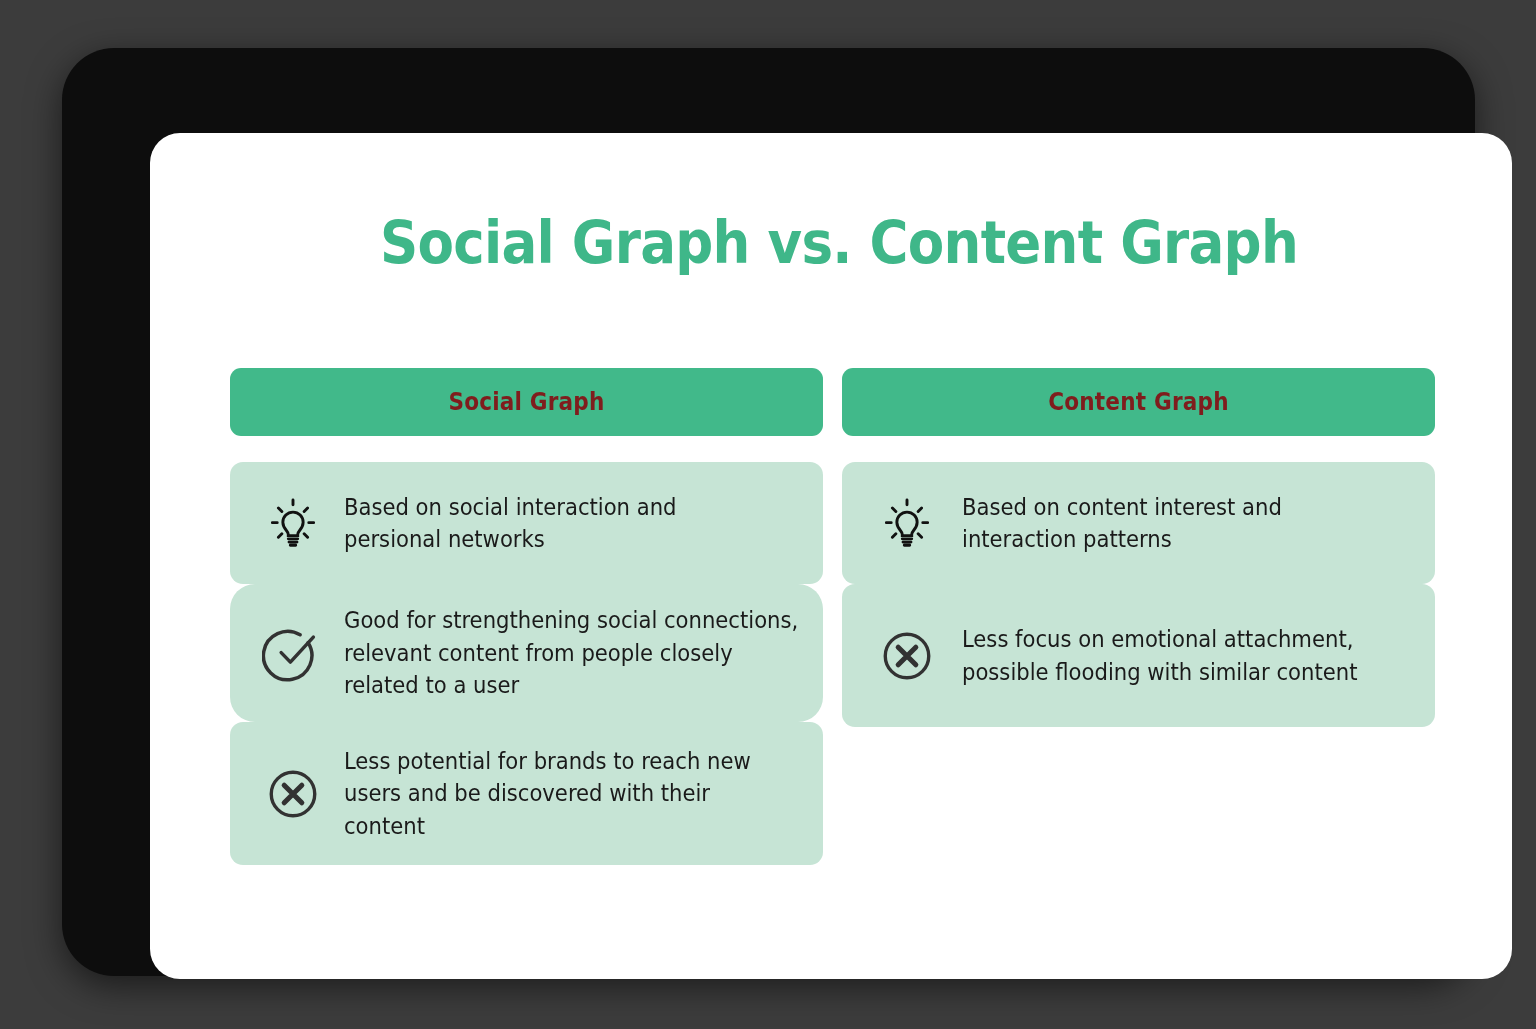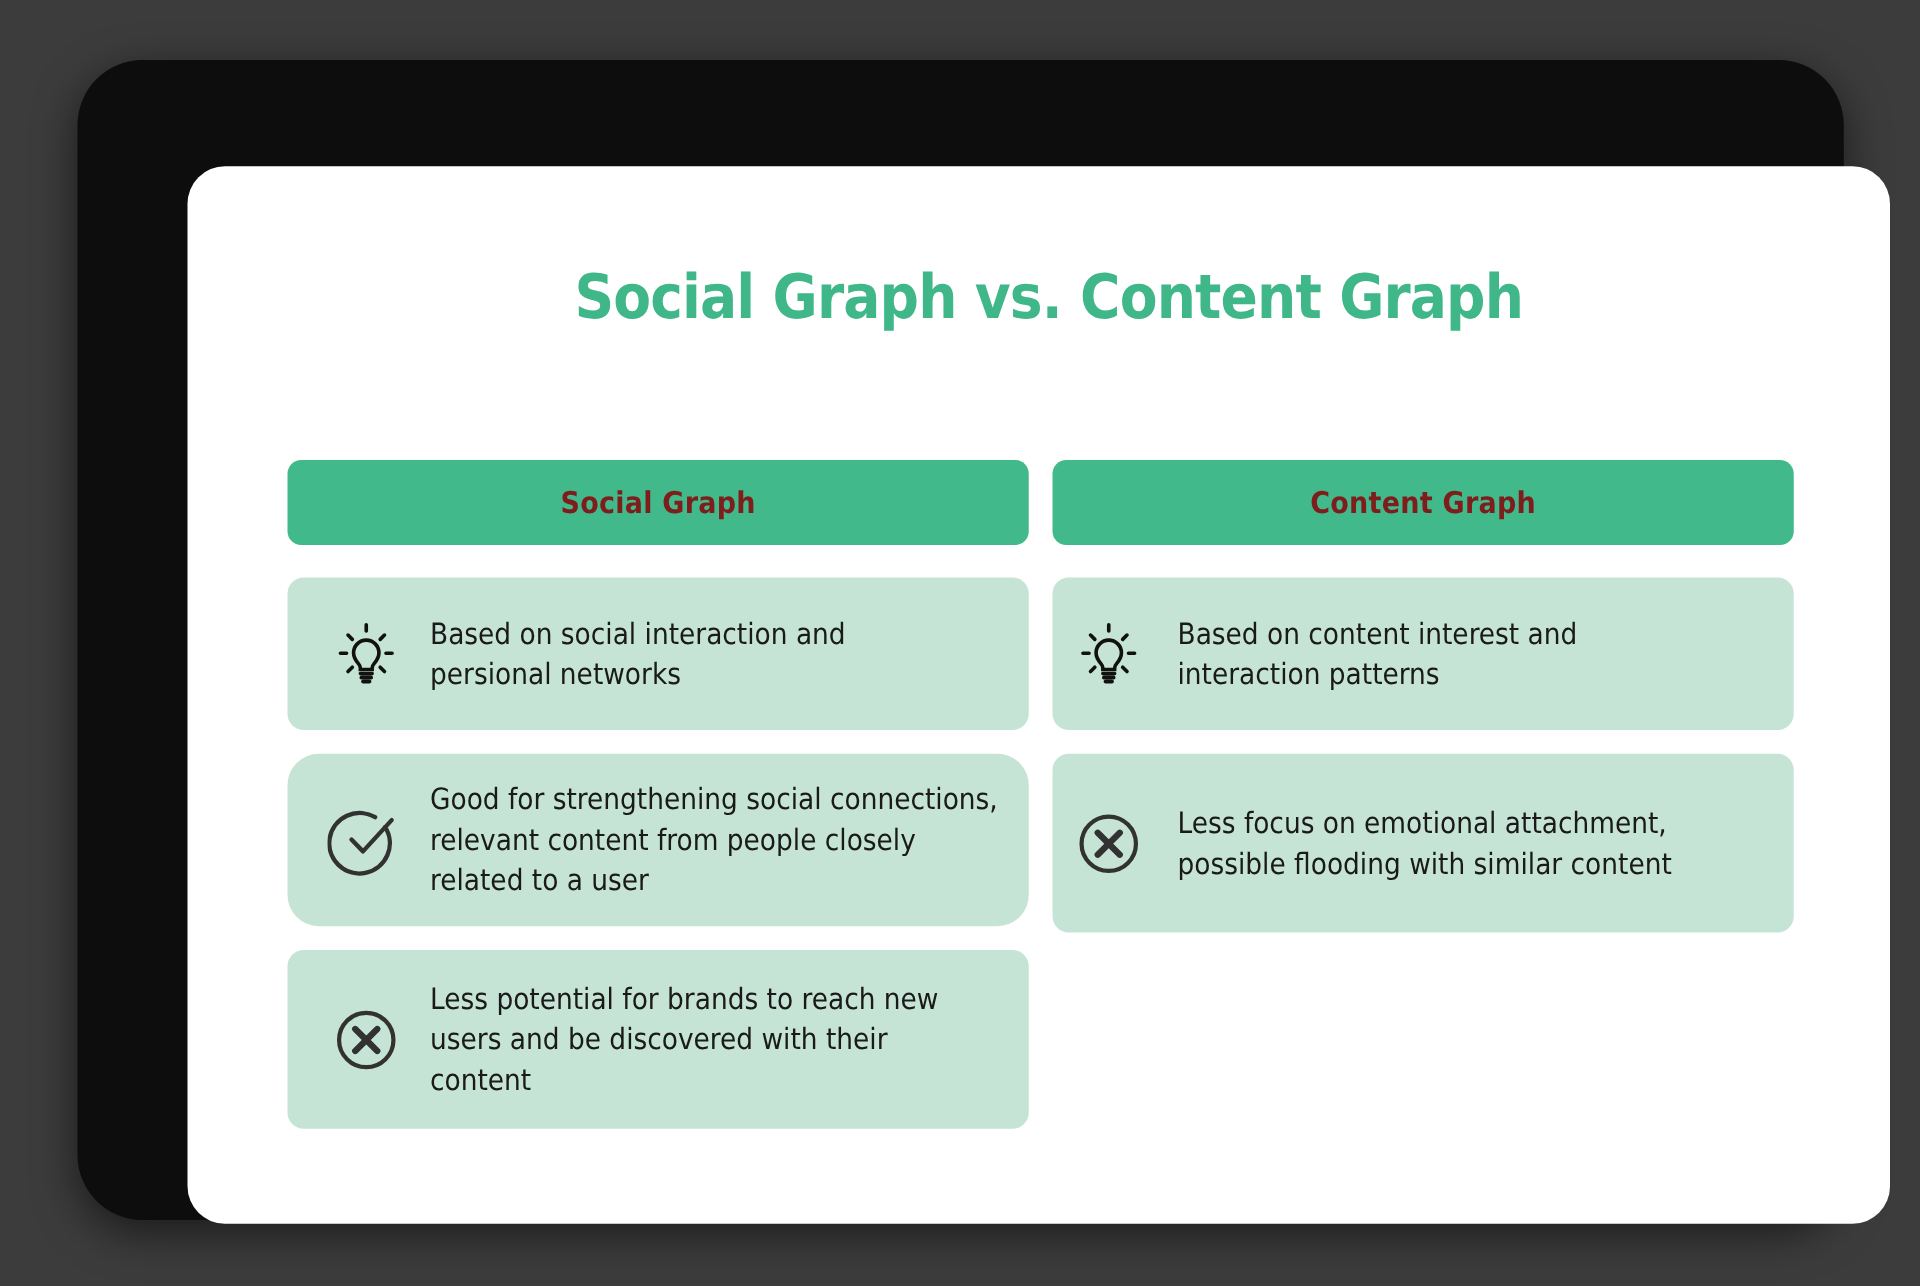--- a/index.html
+++ b/index.html
@@ -40,21 +40,21 @@
     overflow: hidden;
   }
 
   
   #page-title {
     position: absolute;
     left: 0;
     top: 80px;
     width: 100%;
     text-align: center;
-    font-size: 49px;
+    font-size: 59px;
     line-height: 1.0;
     font-weight: 700;
     letter-spacing: -0.7px;
     color: #3fb789;
     font-family: "DejaVu Sans", sans-serif;
     font-stretch: condensed;
     padding-left: 16px;
   }
 
   
@@ -89,21 +89,20 @@
     font-stretch: condensed;
     margin-bottom: 26px;
   }
 
   .feature-card {
     background: #c6e4d5;
     border-radius: 13px;
     display: flex;
     align-items: center;
     padding: 0 22px 0 30px;
-    margin-bottom: 19px;
   }
 
   .feature-card.row-1 { height: 122px; }
   .feature-card.row-2 { height: 138px; border-radius: 25px; }
   .feature-card.row-3 { height: 143px; margin-bottom: 0; }
 
   .feature-icon {
     flex: 0 0 auto;
     width: 66px;
     height: 66px;
@@ -118,21 +117,21 @@
   .feature-text {
     font-size: 23.5px;
     line-height: 1.38;
     color: #1a1a1a;
     font-family: "DejaVu Sans", sans-serif;
     font-stretch: condensed;
     white-space: pre-line;
   }
 
   
-  .col-right .feature-card { padding-left: 12px; }
+  .col-right .feature-card { padding-left: 32px; }
   .col-right .feature-icon { margin-right: 22px; }
 </style>
 </head>
 <body>
 
 <div id="device-frame">
   <div id="page-card">
 
     <div id="page-title">Social Graph vs. Content Graph</div>
 

